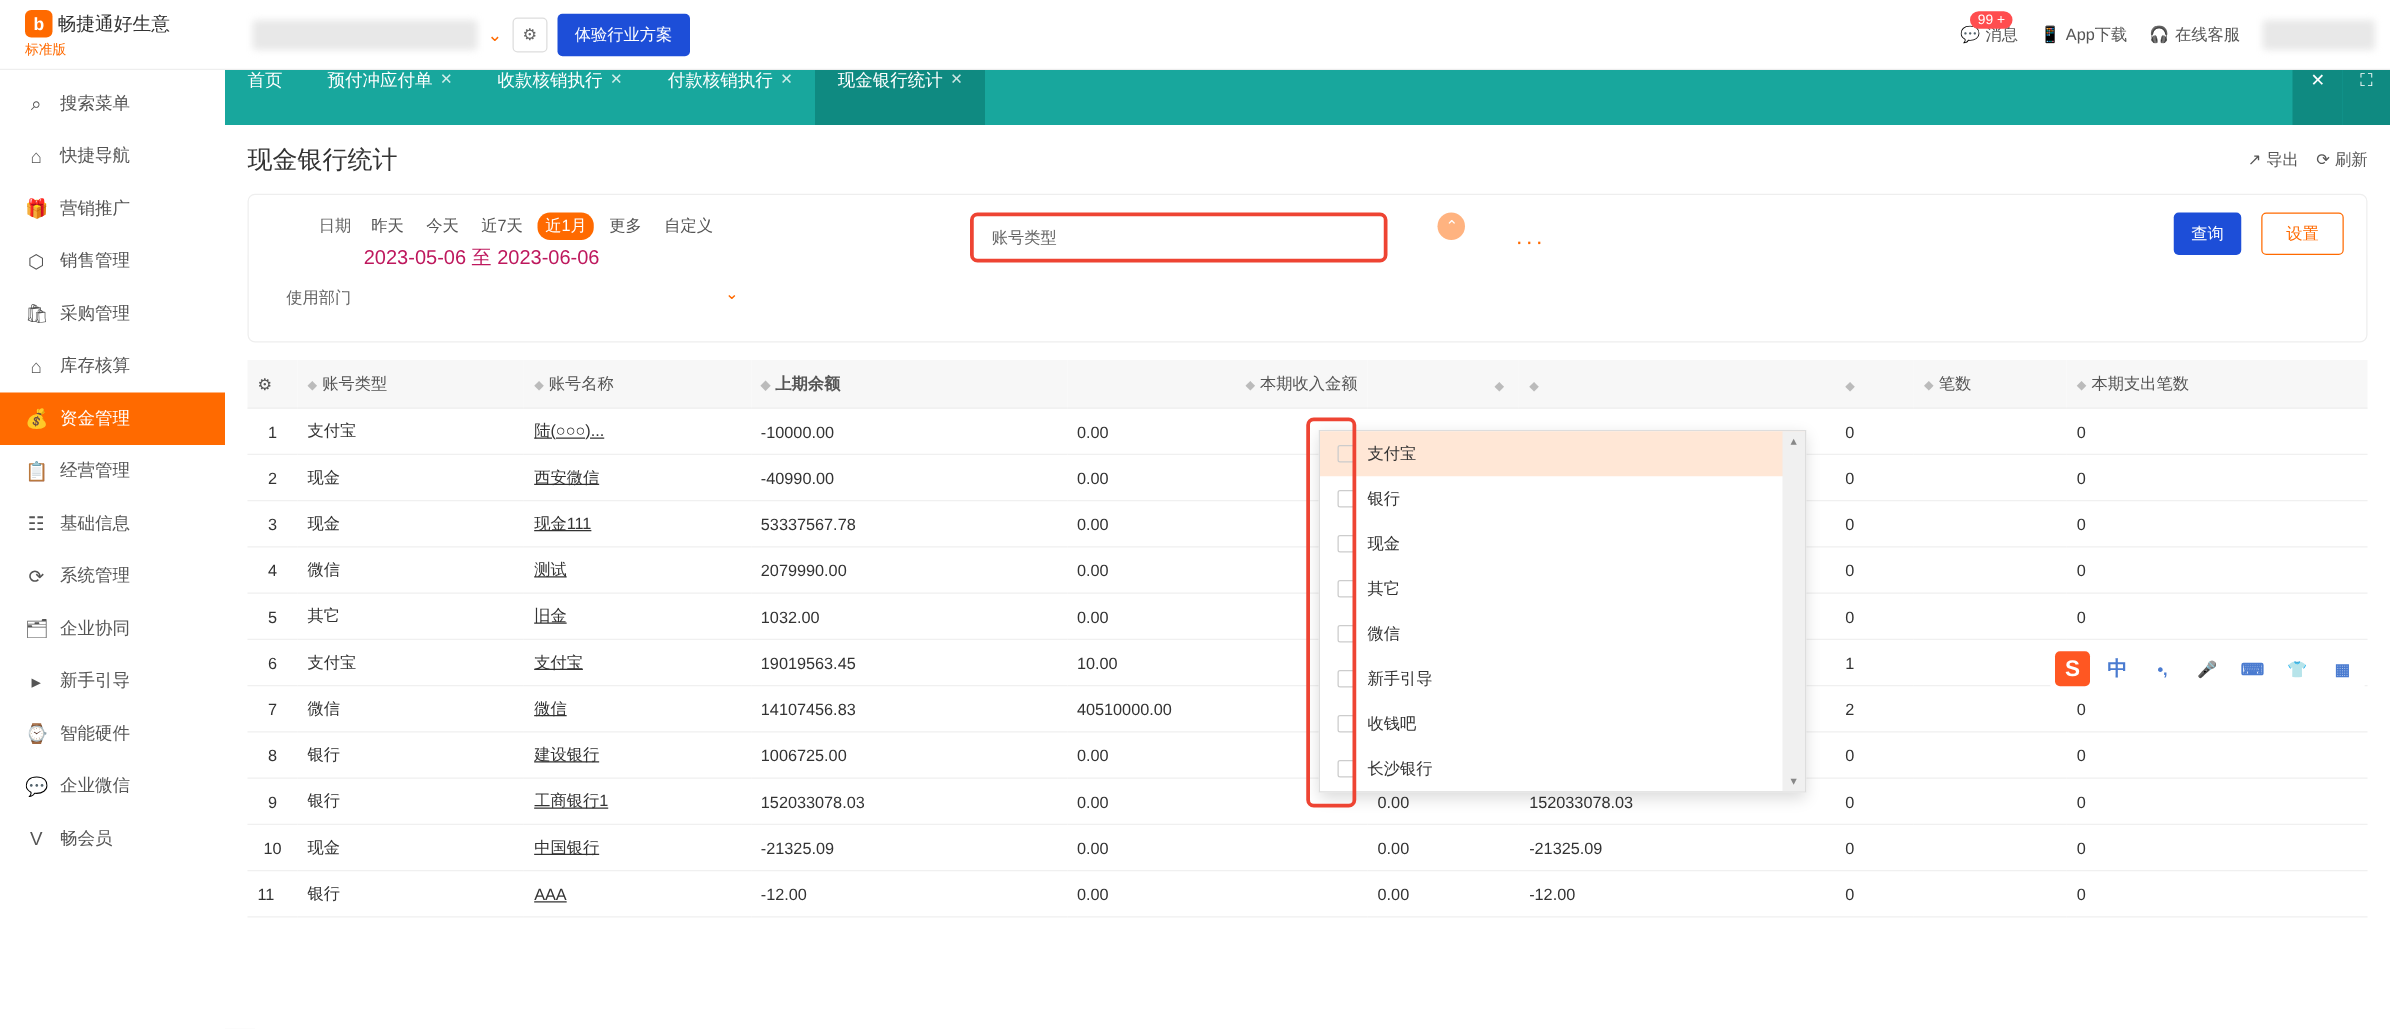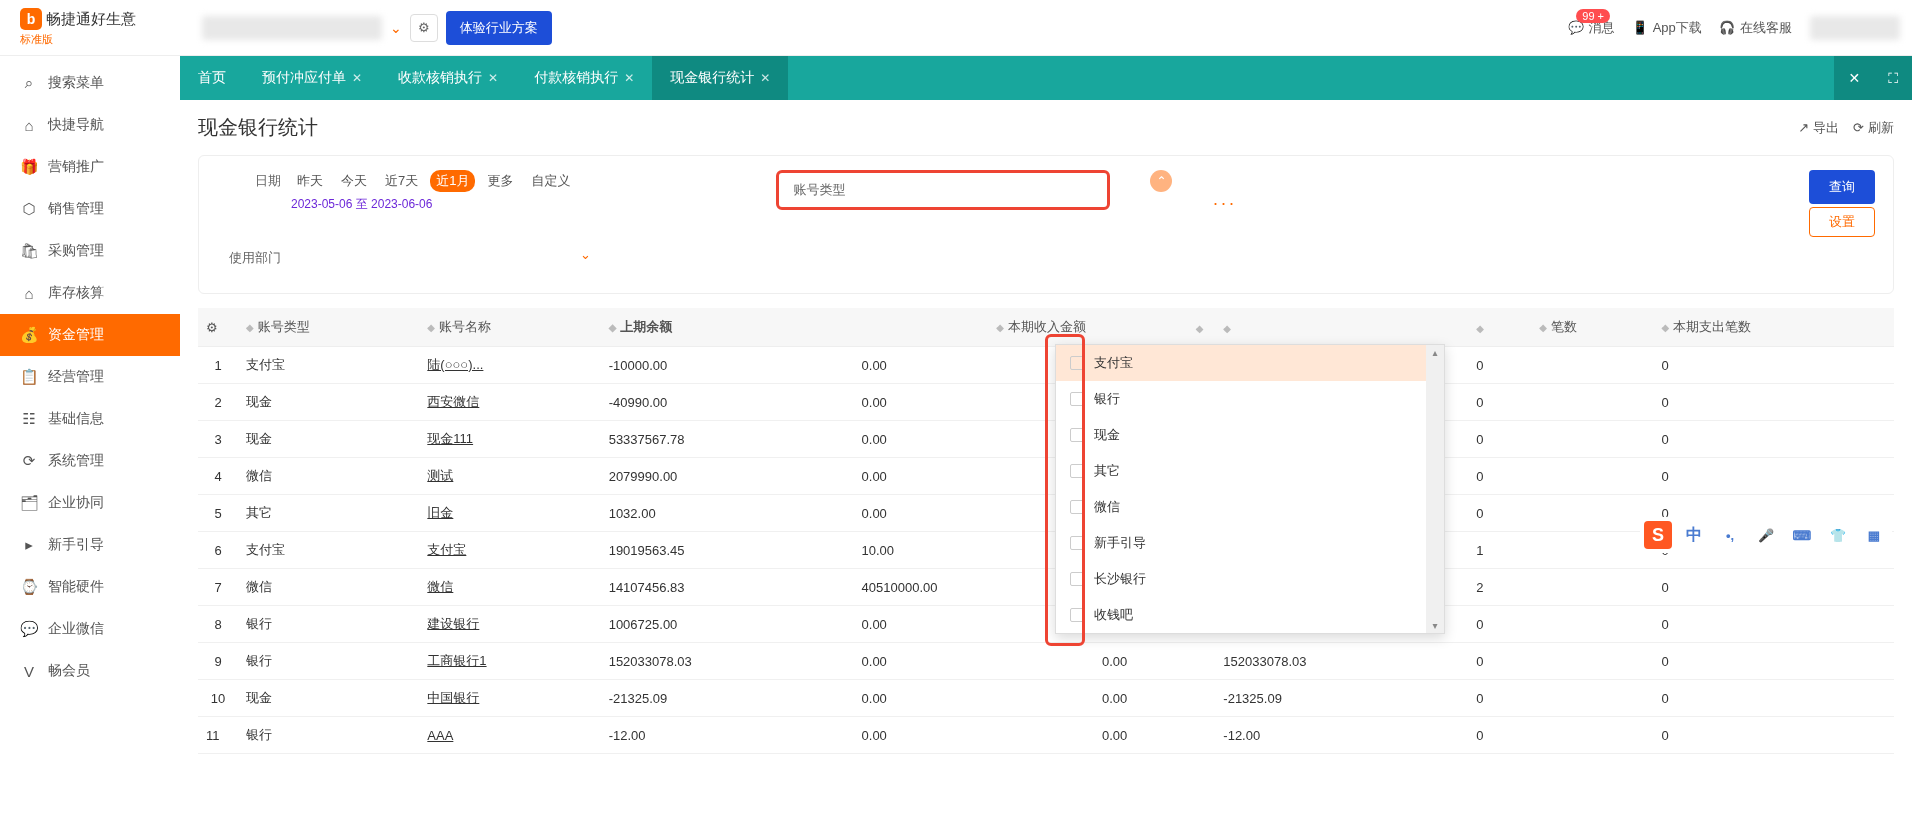--- a/index.html
+++ b/index.html
@@ -19,44 +19,44 @@
 .topbar-item{display:flex;align-items:center;gap:4px;cursor:pointer;position:relative;font-size:13px}
 .badge{position:absolute;top:-10px;left:8px;background:#ff4d4f;color:#fff;font-size:11px;border-radius:10px;padding:1px 6px}
 .user-blur{width:90px;height:24px}
 .layout{display:flex;height:calc(100% - 56px)}
 .sidebar{width:180px;background:#fff;padding-top:6px}
 .side-item{display:flex;align-items:center;gap:10px;padding:12px 20px;color:#555;cursor:pointer;font-size:14px}
 .side-item.active{background:#ff6a00;color:#fff}
 .side-ico{width:18px;text-align:center;font-size:15px}
 .main{flex:1;display:flex;flex-direction:column;background:#f5f5f5}
 .tabs{background:#18a79d;height:44px;display:flex;align-items:stretch;color:#fff}
-.tab{display:flex;align-items:center;padding:0 18px;cursor:pointer;font-size:14px;gap:6px}
+.tab{display:flex;align-items:flex-start;padding:0 18px;cursor:pointer;font-size:14px;gap:6px}
 .tab.active{background:#0f8a81}
 .tab-close{font-size:12px;opacity:.8}
 .tabs-right{margin-left:auto;display:flex}
 .tabs-right .tab{padding:0 14px;background:#0f8a81}
 .content{flex:1;background:#fff;margin:0;padding:14px 18px;overflow:auto}
 .page-head{display:flex;align-items:center;margin-bottom:14px}
 .page-title{font-size:20px;font-weight:500}
 .page-actions{margin-left:auto;display:flex;gap:14px;color:#555;font-size:13px}
 .pa-item{display:flex;align-items:center;gap:4px;cursor:pointer}
 .filter-box{border:1px solid #eee;border-radius:6px;padding:14px 18px;margin-bottom:14px;position:relative}
 .filter-row{display:flex;align-items:flex-start;gap:40px;margin-bottom:10px}
 .fld{display:flex;align-items:flex-start;gap:10px}
 .fld-label{color:#666;min-width:64px;text-align:right;line-height:22px}
 .date-opts{display:flex;gap:6px;align-items:center;flex-wrap:wrap}
 .date-opt{color:#555;cursor:pointer;padding:2px 6px;border-radius:10px;font-size:13px}
 .date-opt.active{background:#ff6a00;color:#fff}
-.date-range{color:#6d28d9;font-size:12px;width:100%;margin-top:4px}
+.date-range{color:#be185d;font-size:16px;width:100%;margin-top:4px}
 .type-field{display:flex;align-items:center;gap:8px;border:3px solid #e43;border-radius:6px;padding:6px 14px;margin-left:160px}
 .type-input{border:none;outline:none;width:240px;font-size:13px}
 .collapse-btn{width:22px;height:22px;border-radius:50%;background:#ffb380;color:#fff;display:flex;align-items:center;justify-content:center;cursor:pointer;font-size:12px}
 .acct-label{margin-left:80px}
 .acct-input{border:none;border-bottom:1px solid #ddd;width:260px;outline:none;padding:4px 0}
-.action-col{display:flex;flex-direction:column;gap:3px;margin-left:auto}
+.action-col{display:flex;gap:16px;margin-left:auto}
 .ghost-btn{border:1px solid #ff6a00;color:#ff6a00;background:#fff;border-radius:4px;padding:5px 19px;cursor:pointer;font-size:13px}
 .dots{color:#ff6a00;font-size:18px;letter-spacing:2px;cursor:pointer;align-self:center}
 .dept-sel{border:none;border-bottom:1px solid transparent;width:300px;color:#999;display:flex;justify-content:space-between;cursor:pointer}
 .dept-chev{color:#ff6a00}
 .table{width:100%;border-collapse:collapse}
 .table th{background:#f7f7f7;text-align:left;padding:10px 8px;font-weight:normal;color:#555;border-bottom:1px solid #eee;font-size:13px}
 .table th .sort{color:#bbb;font-size:10px;margin-right:4px}
 .table td{padding:9px 8px;border-bottom:1px solid #f0f0f0;font-size:13px}
 .table td.num{text-align:left;padding-right:20px}
 .table td.link{color:#333;text-decoration:underline;cursor:pointer}
@@ -278,25 +278,25 @@
             <div class="dd-item">
               <span class="dd-check"></span>
               <span>微信</span>
             </div>
             <div class="dd-item">
               <span class="dd-check"></span>
               <span>新手引导</span>
             </div>
             <div class="dd-item">
               <span class="dd-check"></span>
+              <span>收钱吧</span>
+            </div>
+            <div class="dd-item">
+              <span class="dd-check"></span>
               <span>长沙银行</span>
-            </div>
-            <div class="dd-item">
-              <span class="dd-check"></span>
-              <span>收钱吧</span>
             </div>
             <div class="dd-scroll">
               <span>▴</span>
               <span>▾</span>
             </div>
         </div>
         <div class="dd-frame"></div>
       </div>
 
       <table class="table">

